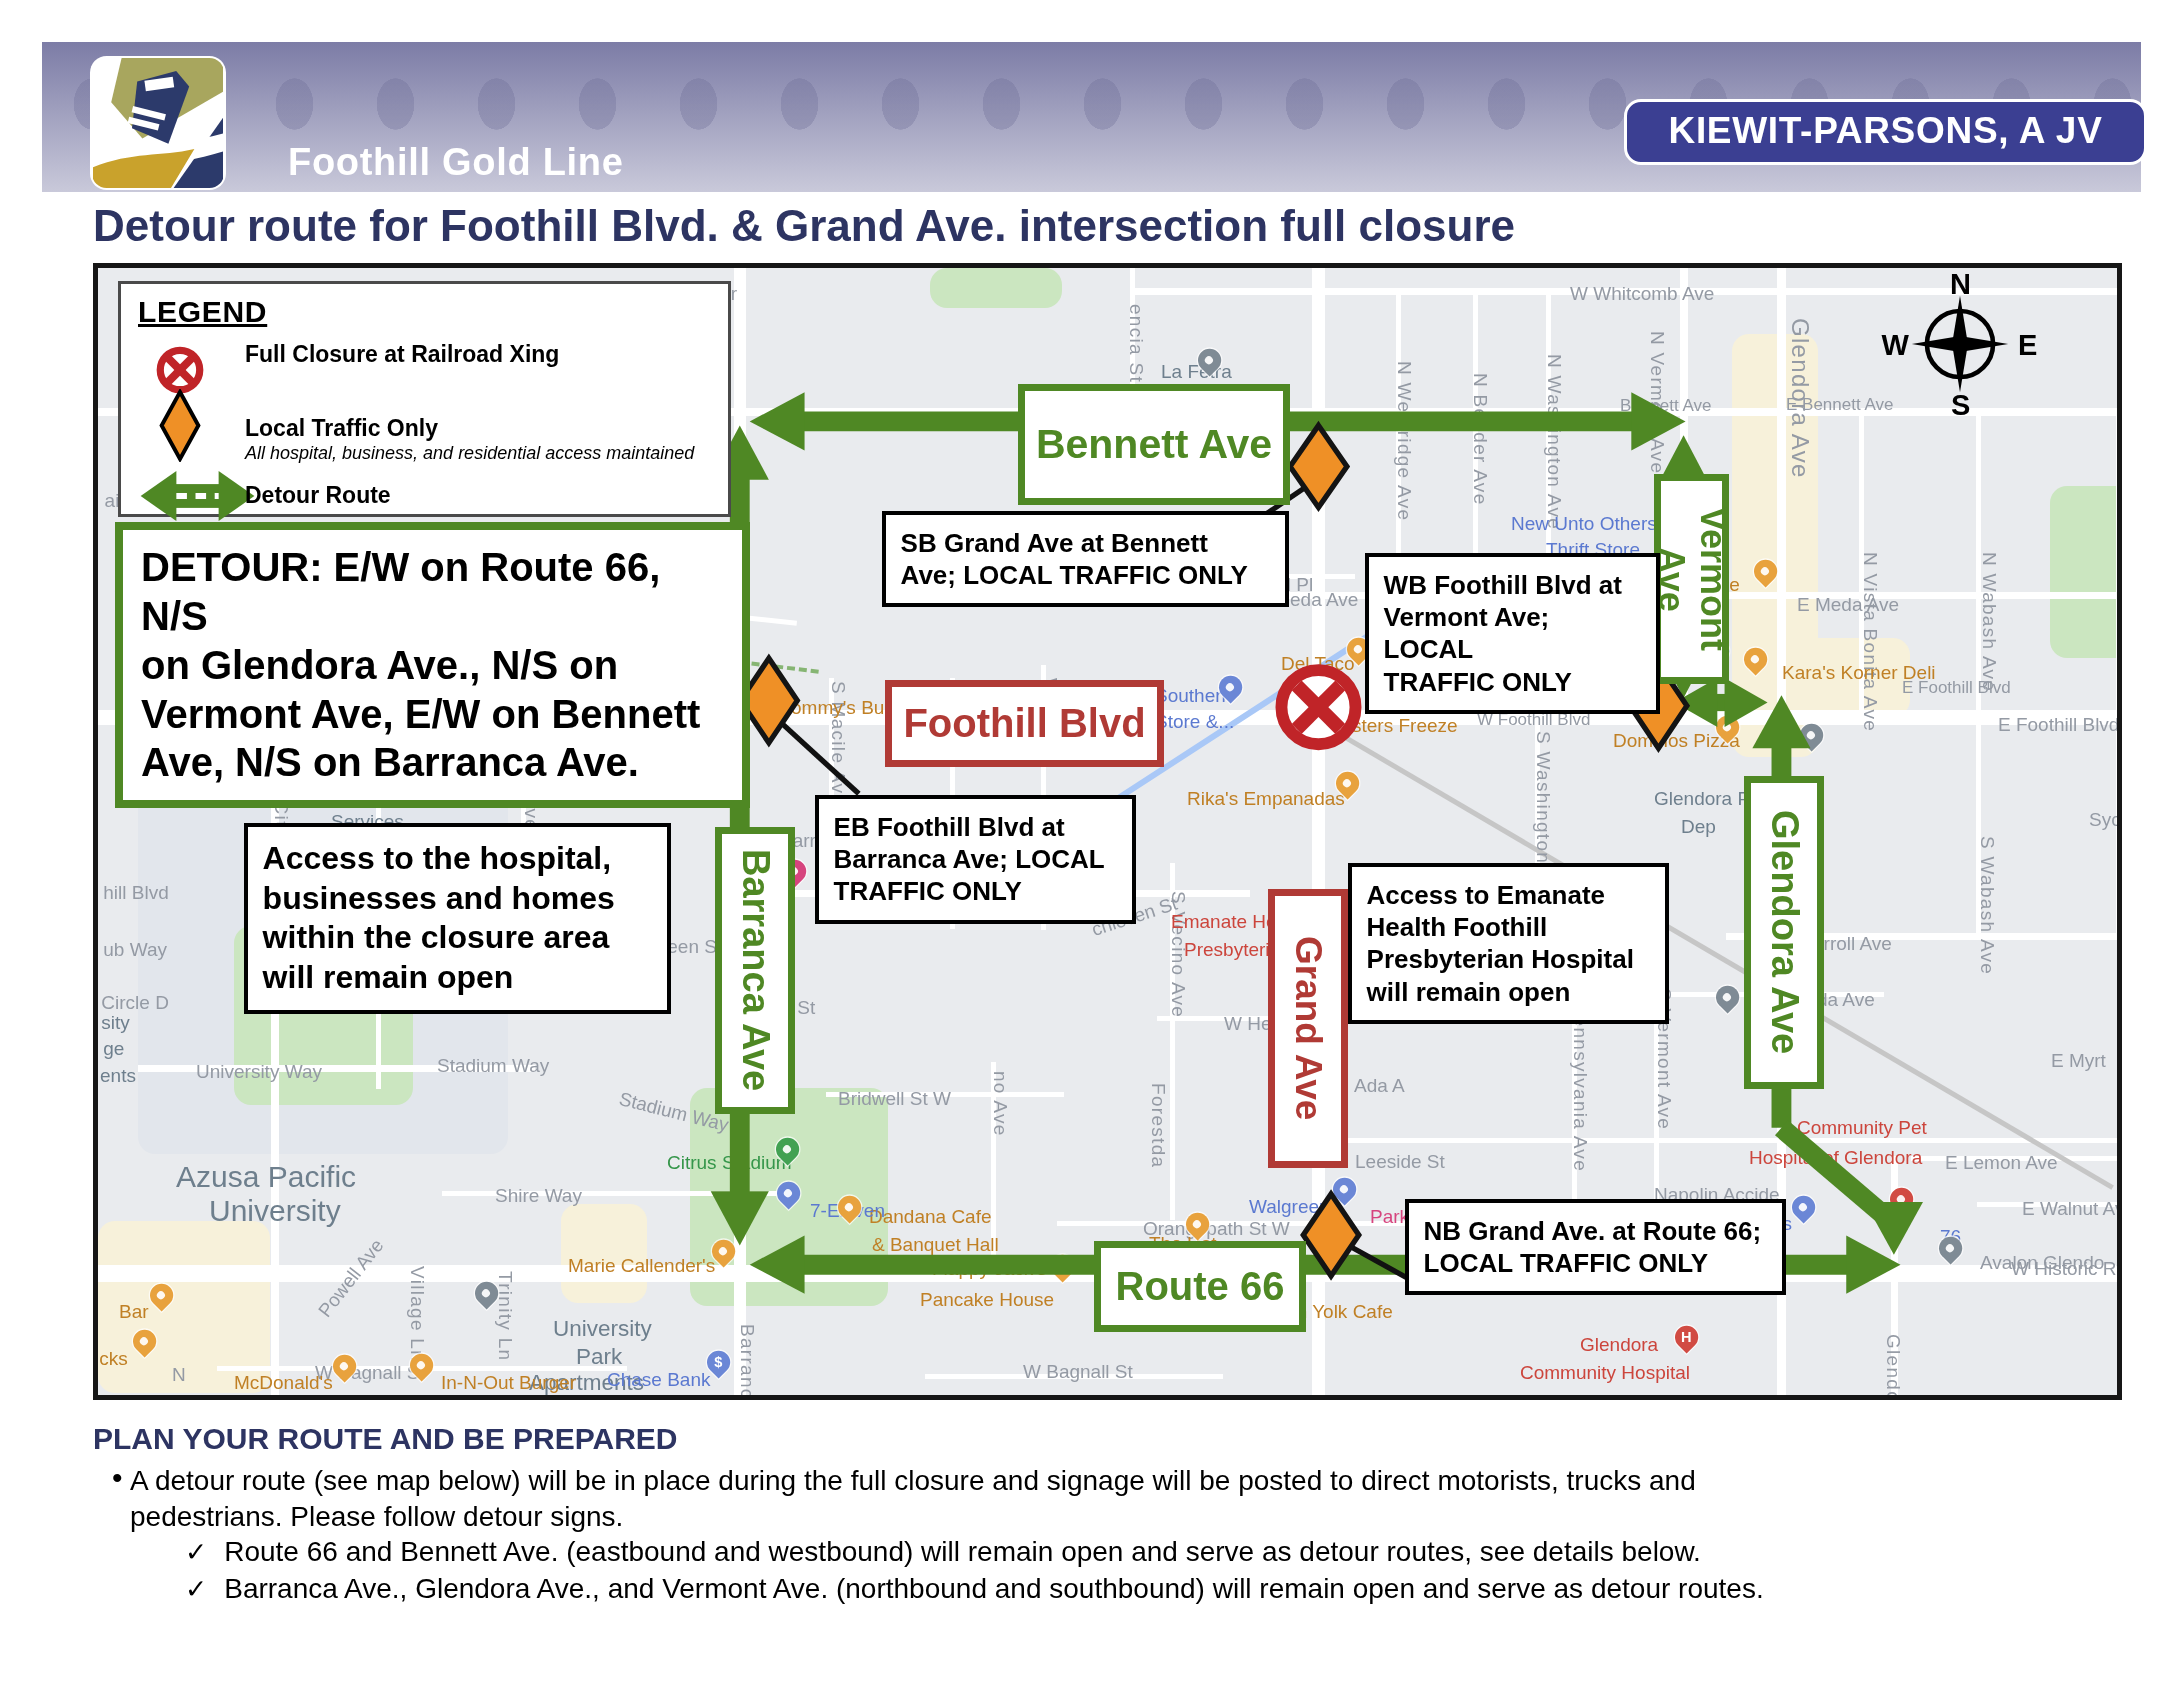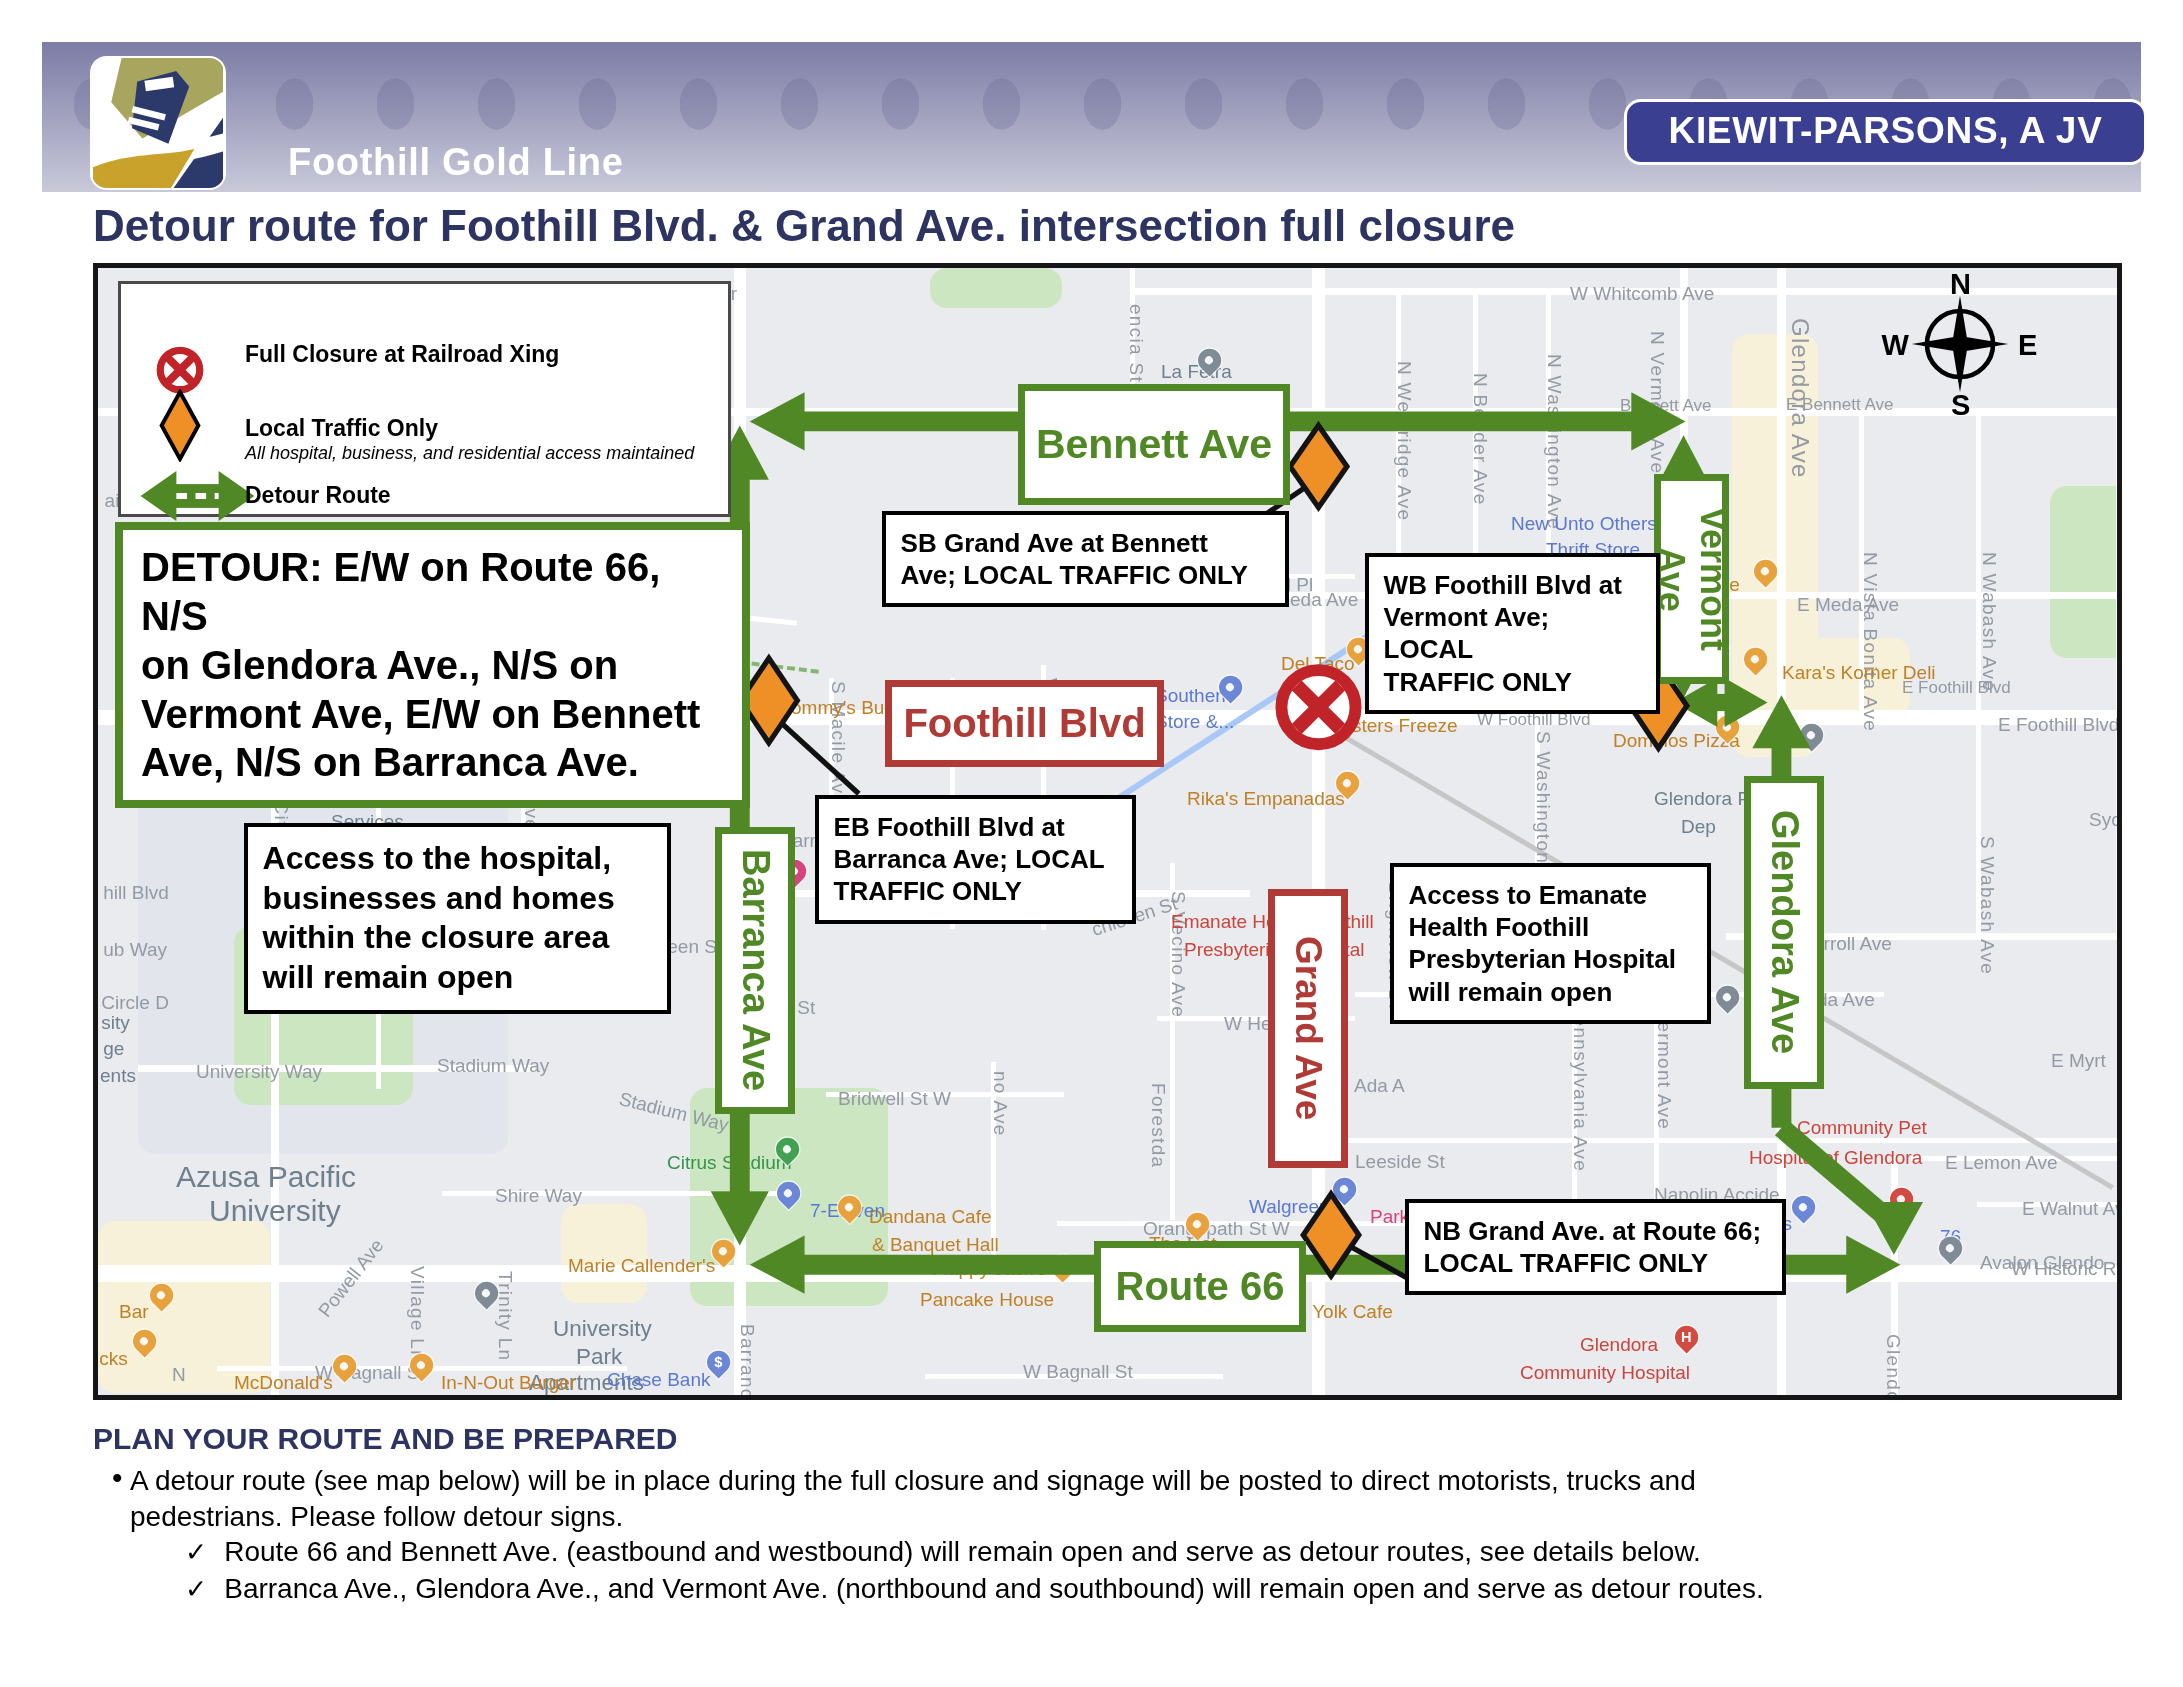--- a/index.html
+++ b/index.html
@@ -427,20 +427,21 @@
   <div class="glabel" style="left:920px;top:116px;width:258px;height:107px;font-size:41px;">Bennett Ave</div>
   <div class="glabel vtext" style="left:1556px;top:206px;width:61px;height:196px;font-size:36px;">Vermont Ave</div>
   <div class="glabel vtext" style="left:617px;top:559px;width:66px;height:273px;font-size:38px;">Barranca Ave</div>
   <div class="glabel vtext" style="left:1646px;top:508px;width:66px;height:299px;font-size:38px;">Glendora Ave</div>
   <div class="glabel" style="left:996px;top:973px;width:198px;height:77px;font-size:40px;">Route 66</div>
 
   <div class="rlabel" style="left:787px;top:412px;width:265px;height:73px;font-size:40px;">Foothill Blvd</div>
   <div class="rlabel vtext" style="left:1170px;top:621px;width:66px;height:265px;font-size:37px;">Grand Ave</div>
 
   <div class="legend">
+    <h1>LEGEND</h1>
     <svg class="abs" style="left:34px;top:61px;" width="50" height="50" viewBox="0 0 76 76">
       <circle cx="38" cy="38" r="30" fill="#fff" stroke="#c02428" stroke-width="11"></circle>
       <line x1="20" y1="20" x2="56" y2="56" stroke="#c02428" stroke-width="12"></line>
       <line x1="56" y1="20" x2="20" y2="56" stroke="#c02428" stroke-width="12"></line>
     </svg>
     <span class="leg-title" style="left:124px;top:57px;">Full Closure at Railroad Xing</span>
     <svg class="abs" style="left:38px;top:105px;" width="42" height="73" viewBox="0 0 64 110">
       <polygon points="32,4 60,55 32,106 4,55" fill="#ef9026" stroke="#000" stroke-width="6"></polygon>
     </svg>
     <span class="leg-title" style="left:124px;top:131px;">Local Traffic Only</span>
@@ -464,21 +465,21 @@
 within the closure area
 will remain open</div>
   <div class="callout" style="left:784px;top:243px;width:370px;">SB Grand Ave at Bennett
 Ave; LOCAL TRAFFIC ONLY</div>
   <div class="callout" style="left:1267px;top:285px;width:258px;">WB Foothill Blvd at
 Vermont Ave; LOCAL
 TRAFFIC ONLY</div>
   <div class="callout" style="left:717px;top:527px;width:284px;">EB Foothill Blvd at
 Barranca Ave; LOCAL
 TRAFFIC ONLY</div>
-  <div class="callout" style="left:1292px;top:595px;width:284px;">Access to Emanate
+  <div class="callout" style="left:1250px;top:595px;width:284px;">Access to Emanate
 Health Foothill
 Presbyterian Hospital
 will remain open</div>
   <div class="callout" style="left:1307px;top:931px;width:344px;">NB Grand Ave. at Route 66;
 LOCAL TRAFFIC ONLY</div>
 
   <div class="abs" style="left:1786px;top:5.3px;width:152px;height:142px;">
     <svg class="abs" style="left:0;top:0;" width="152" height="142" viewBox="0 0 230 214">
       <circle cx="115" cy="107" r="50" fill="none" stroke="#000" stroke-width="7"></circle>
       <polygon points="115,34 127,107 115,180 103,107" fill="#000"></polygon>

